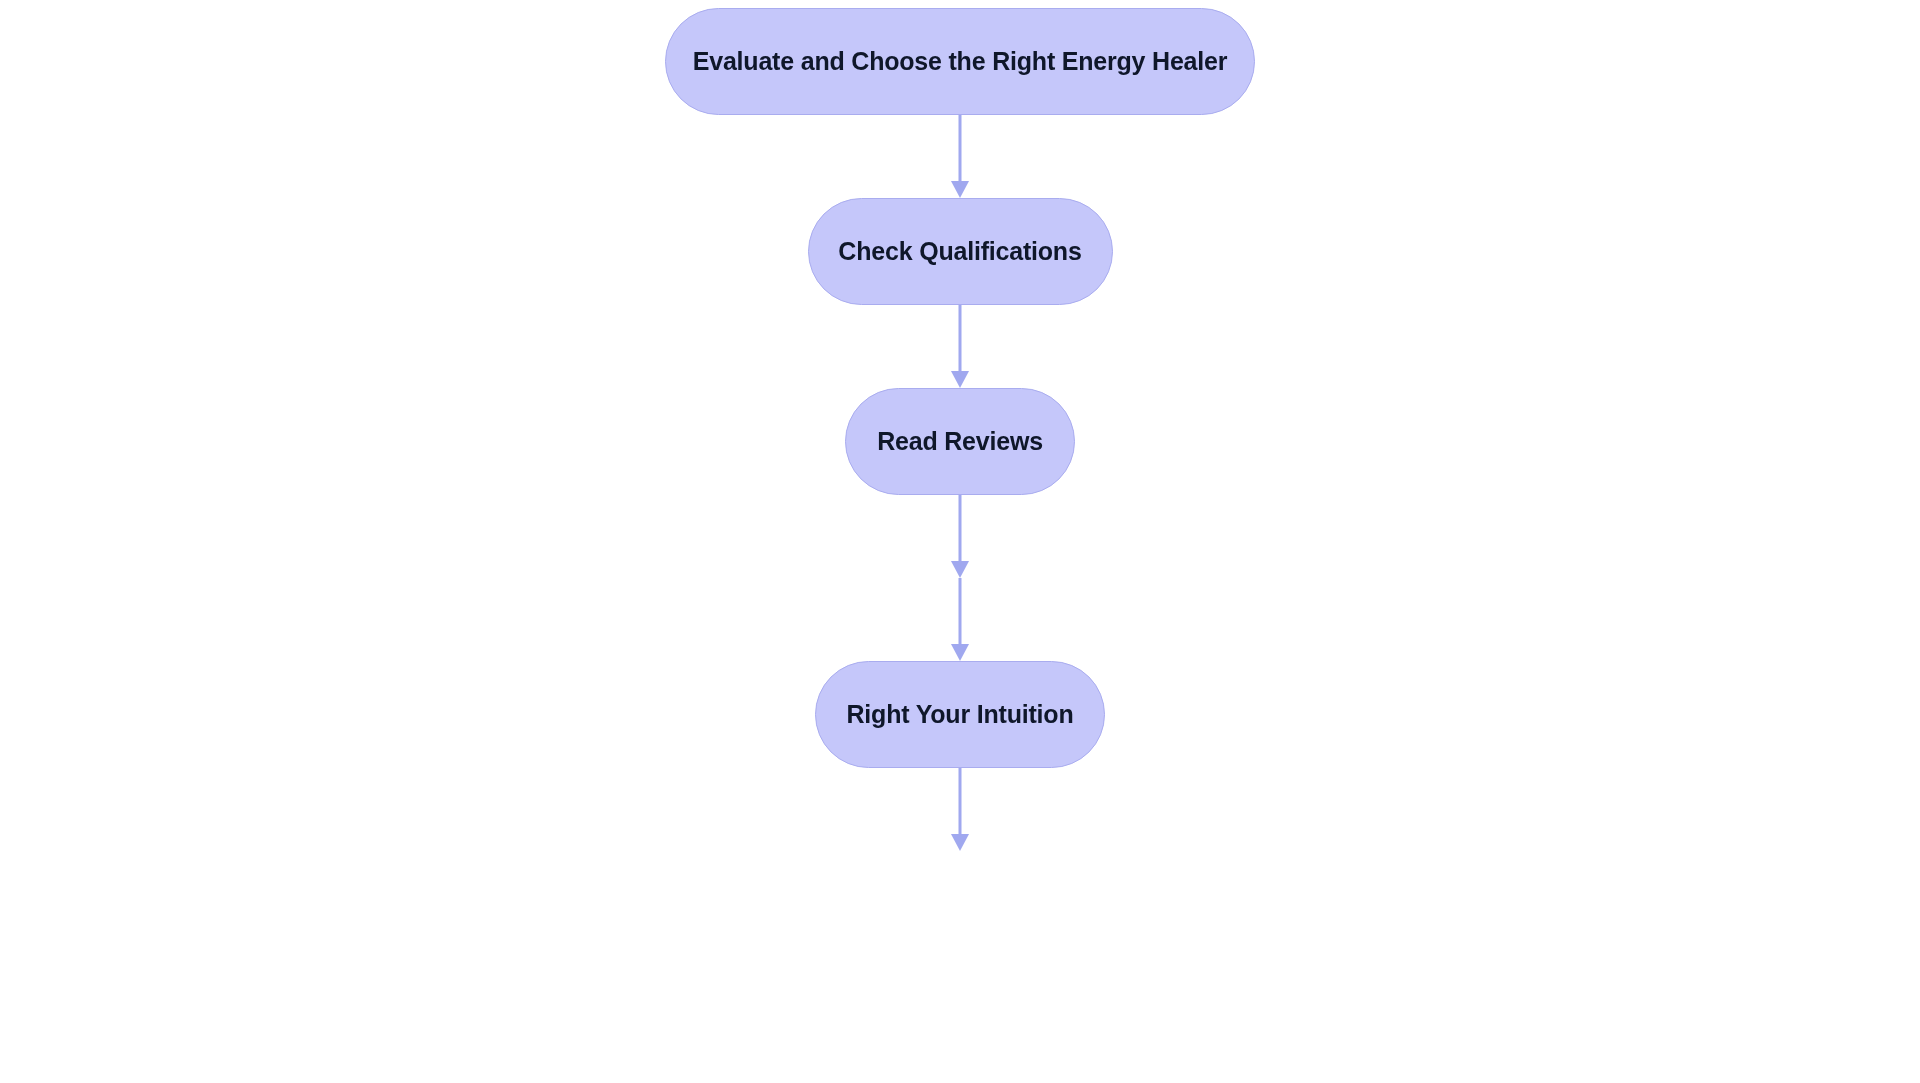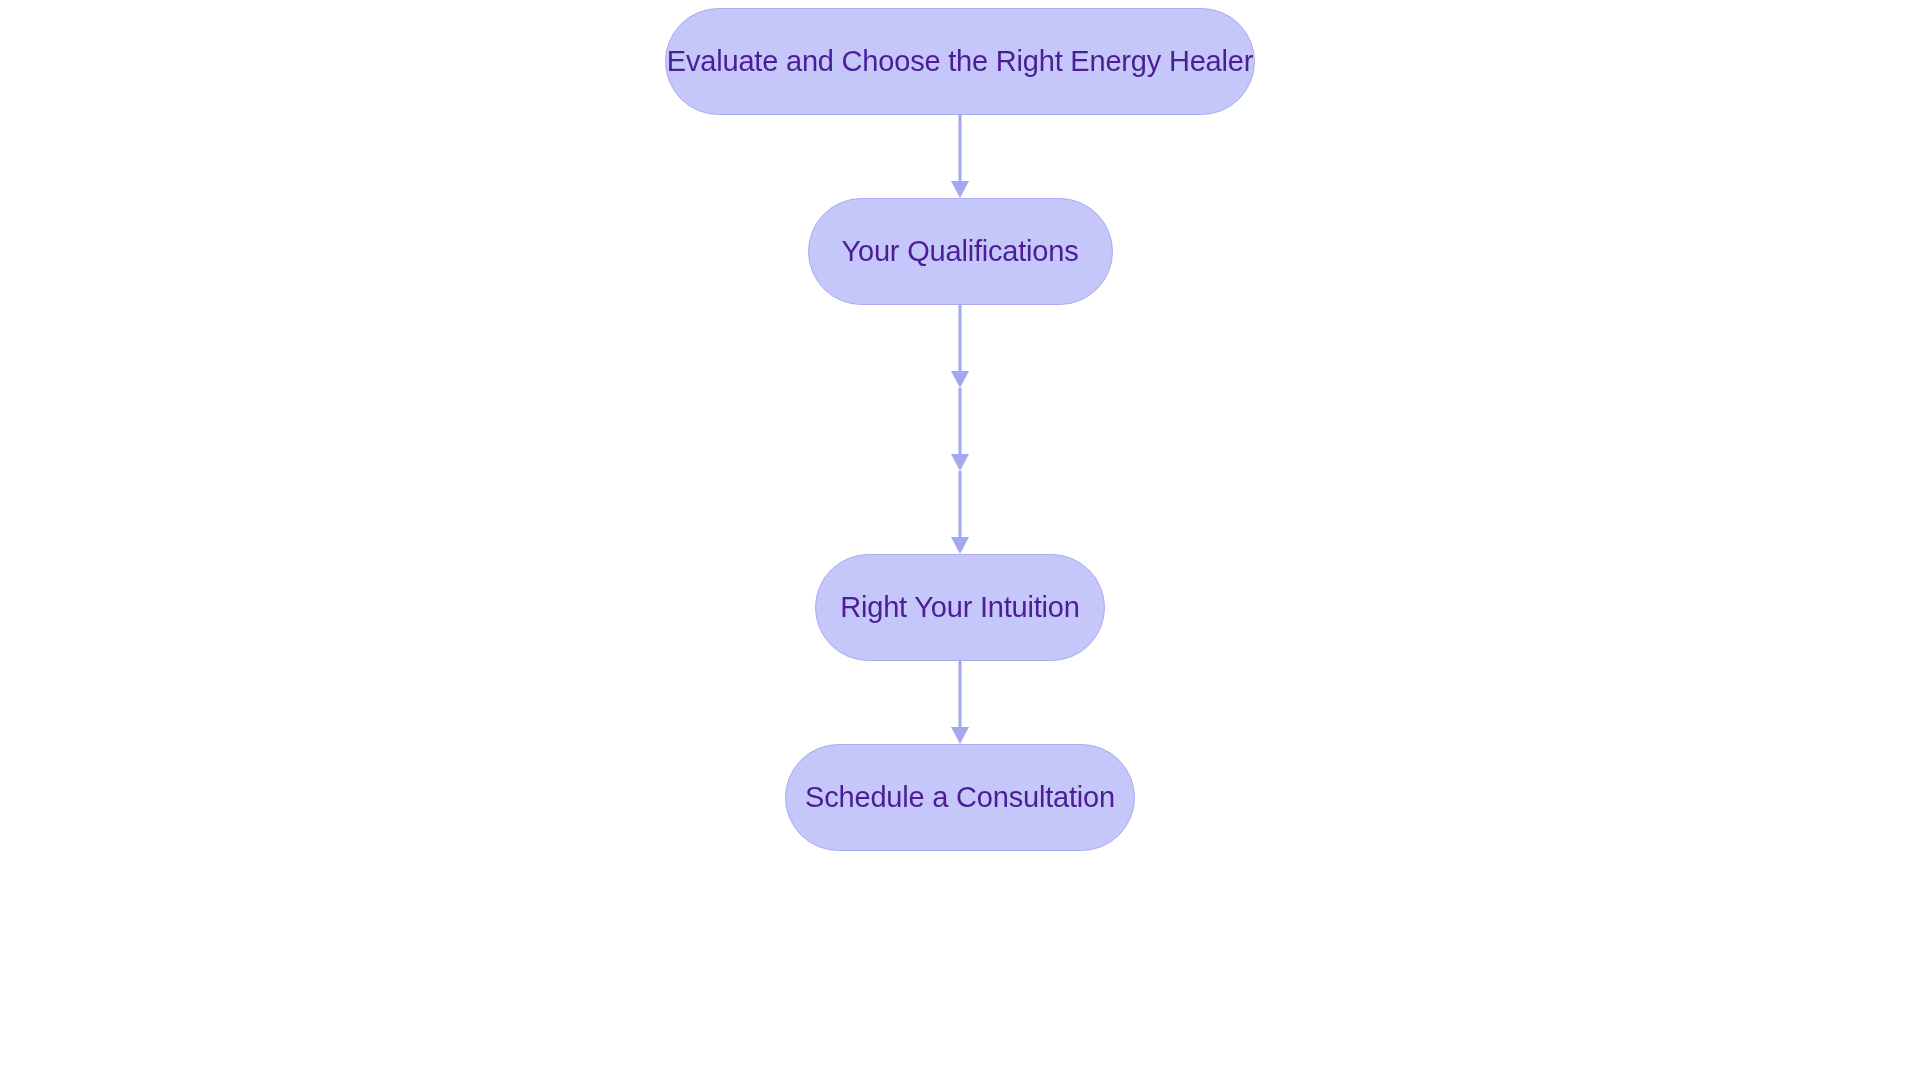--- a/index.html
+++ b/index.html
@@ -39,24 +39,24 @@
     border-radius: 54px;
     background: #c5c7fa;
     border: 1.5px solid #a9acef;
     display: flex;
     align-items: center;
     justify-content: center;
     flex: 0 0 auto;
   }
 
   .flow-node .node-label {
-    color: #4c1d95;
+    color: #0f172a;
     font-family: "Liberation Sans", sans-serif;
-    font-size: 29px;
-    font-weight: 400;
+    font-size: 25px;
+    font-weight: 700;
     letter-spacing: -0.2px;
     line-height: 1;
     white-space: nowrap;
     padding: 0 34px;
   }
 
   
   .flow-node.w-n1 { width: 590px; }
   .flow-node.w-n2 { width: 305px; }
   .flow-node.w-n3 { width: 230px; }
@@ -106,28 +106,31 @@
     <div class="flow-node w-n1">
       <span class="node-label">Evaluate and Choose the Right Energy Healer</span>
     </div>
 
     <div class="flow-connector">
       <span class="shaft"></span>
       <span class="arrowhead"></span>
     </div>
 
     <div class="flow-node w-n2">
-      <span class="node-label">Your Qualifications</span>
+      <span class="node-label">Check Qualifications</span>
     </div>
 
     <div class="flow-connector">
       <span class="shaft"></span>
       <span class="arrowhead"></span>
     </div>
 
+    <div class="flow-node w-n3">
+      <span class="node-label">Read Reviews</span>
+    </div>
 
     <div class="flow-connector">
       <span class="shaft"></span>
       <span class="arrowhead"></span>
     </div>
 
 
     <div class="flow-connector">
       <span class="shaft"></span>
       <span class="arrowhead"></span>
@@ -135,18 +138,15 @@
 
     <div class="flow-node w-n5">
       <span class="node-label">Right Your Intuition</span>
     </div>
 
     <div class="flow-connector">
       <span class="shaft"></span>
       <span class="arrowhead"></span>
     </div>
 
-    <div class="flow-node w-n6">
-      <span class="node-label">Schedule a Consultation</span>
-    </div>
 
   </div>
 </div>
 
 </body></html>

